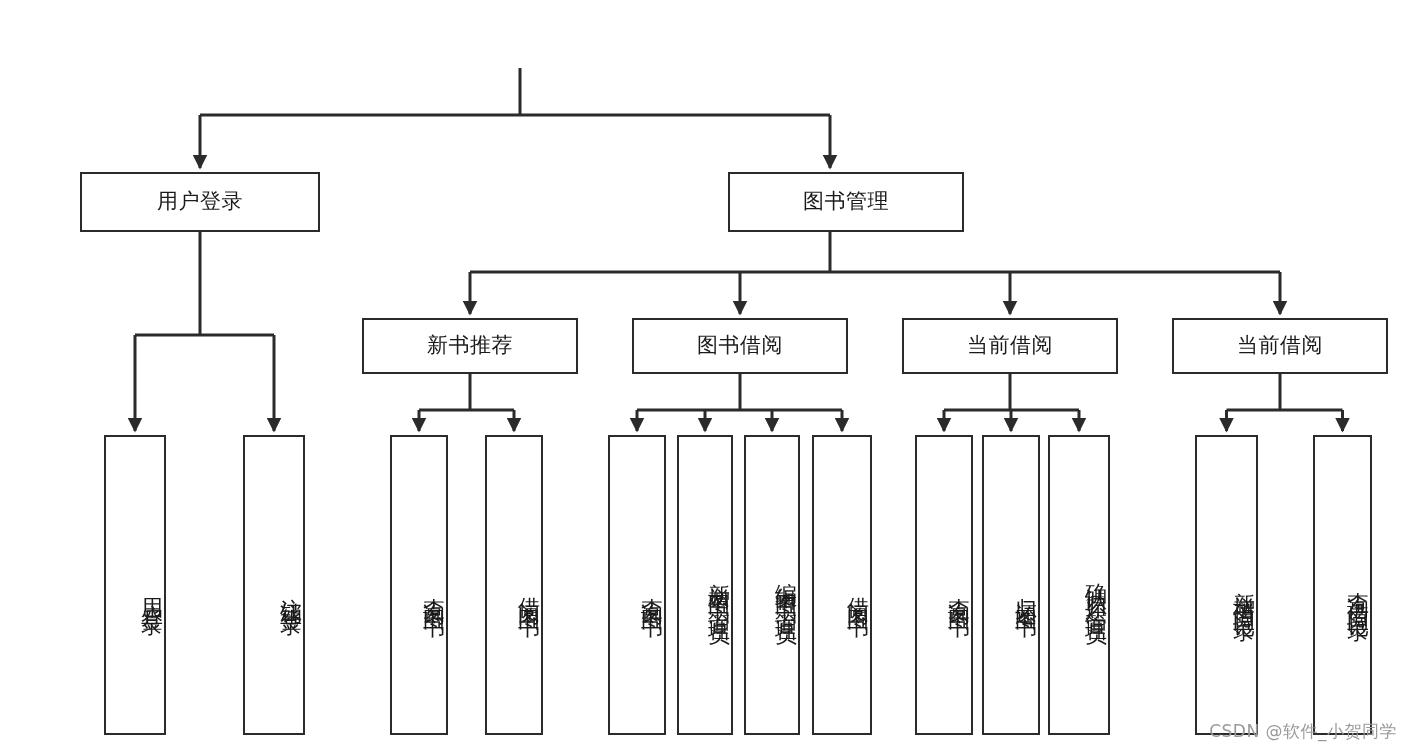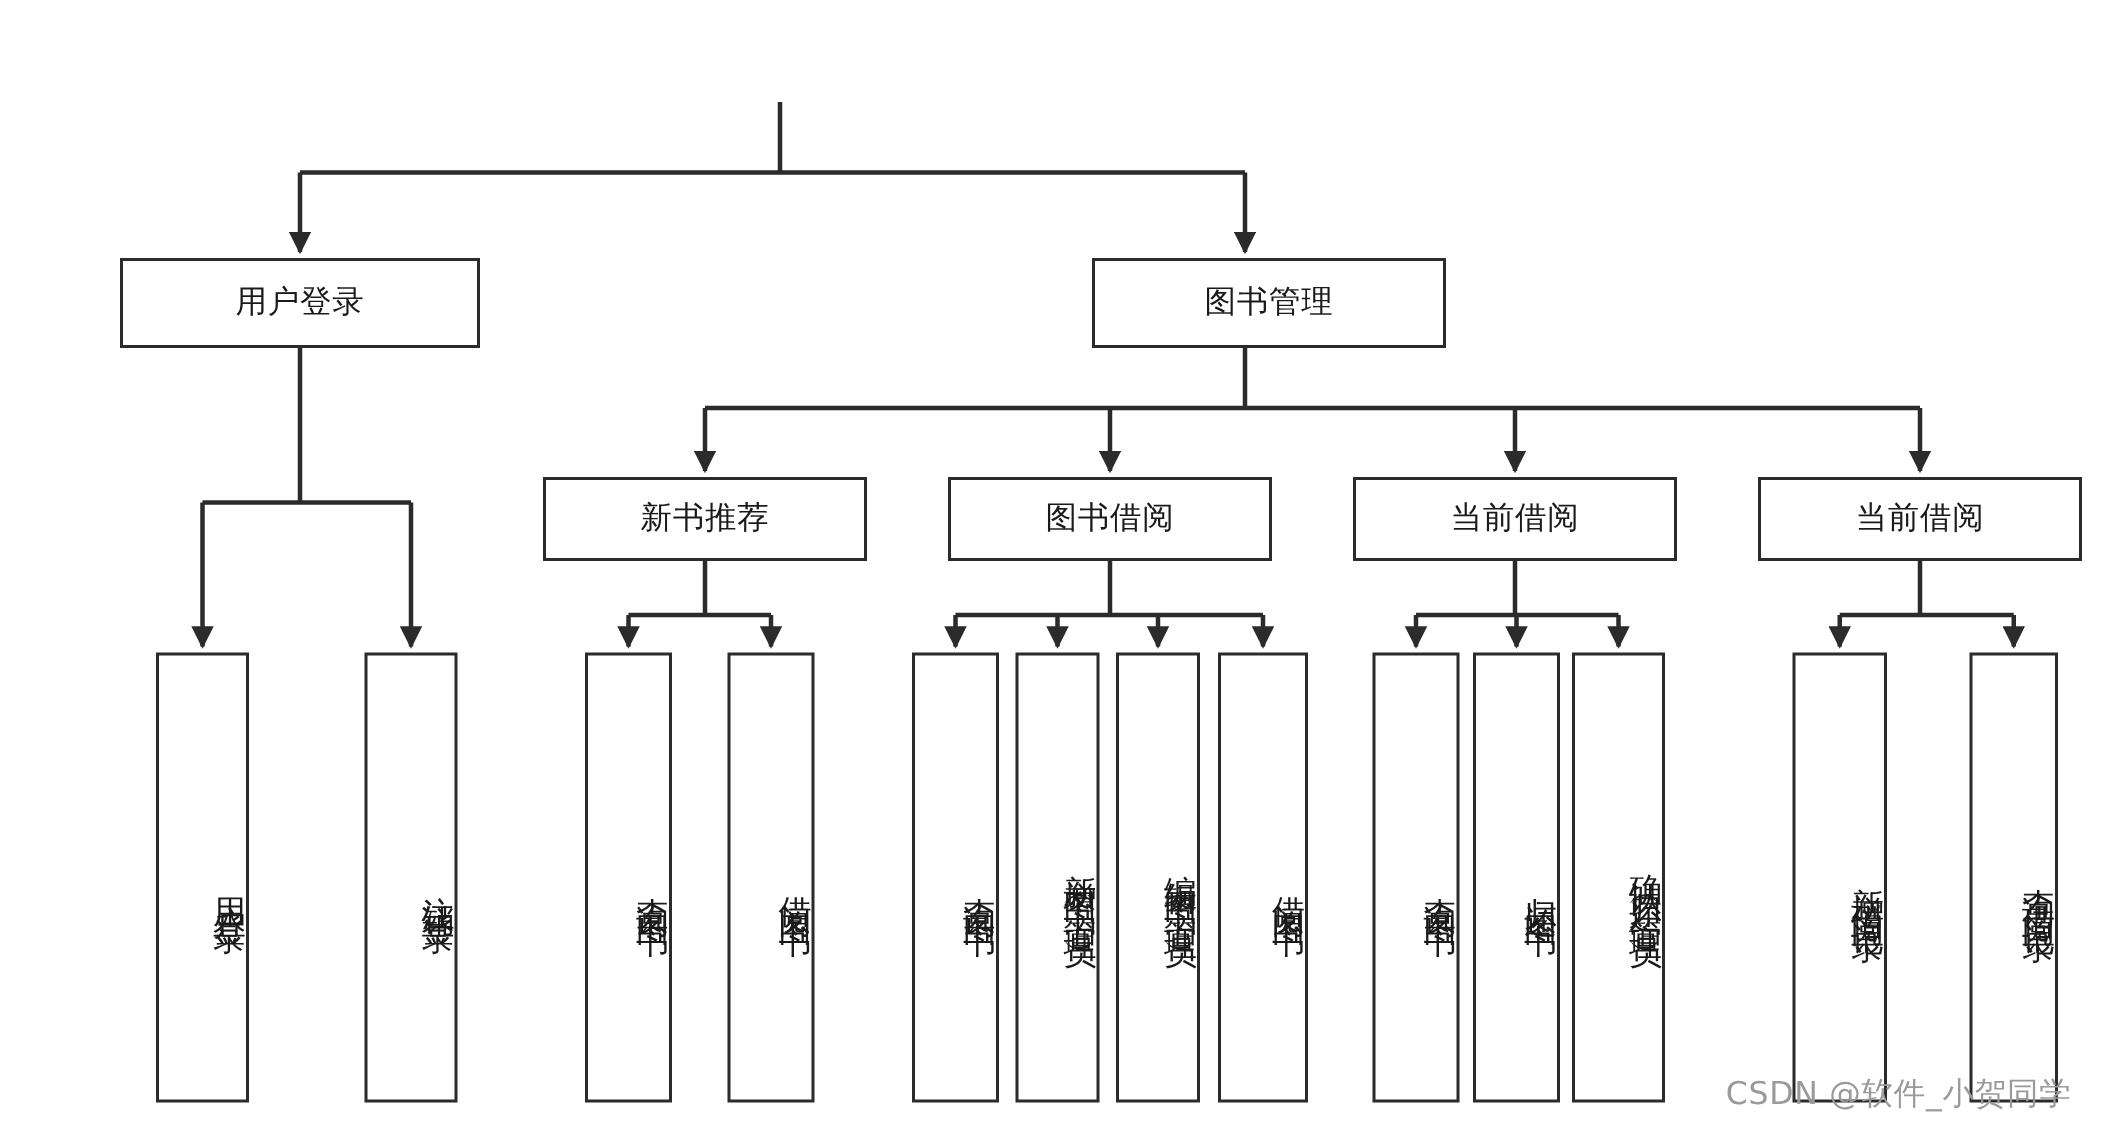--- a/index.html
+++ b/index.html
@@ -54,23 +54,23 @@
     align-items: flex-start;
     justify-content: center;
   }
   .leaf-text {
     writing-mode: vertical-rl;
     text-orientation: upright;
     white-space: nowrap;
   }
   #watermark {
     position: absolute;
-    right: 24px;
+    right: 8px;
     bottom: 4px;
-    font-size: 21px;
+    font-size: 17px;
     color: #9a9a9a;
     font-family: "DejaVu Sans", "Liberation Sans", sans-serif;
     white-space: nowrap;
     letter-spacing: 0.5px;
   }
 </style>
 </head>
 <body>
 
 <div id="canvas">

